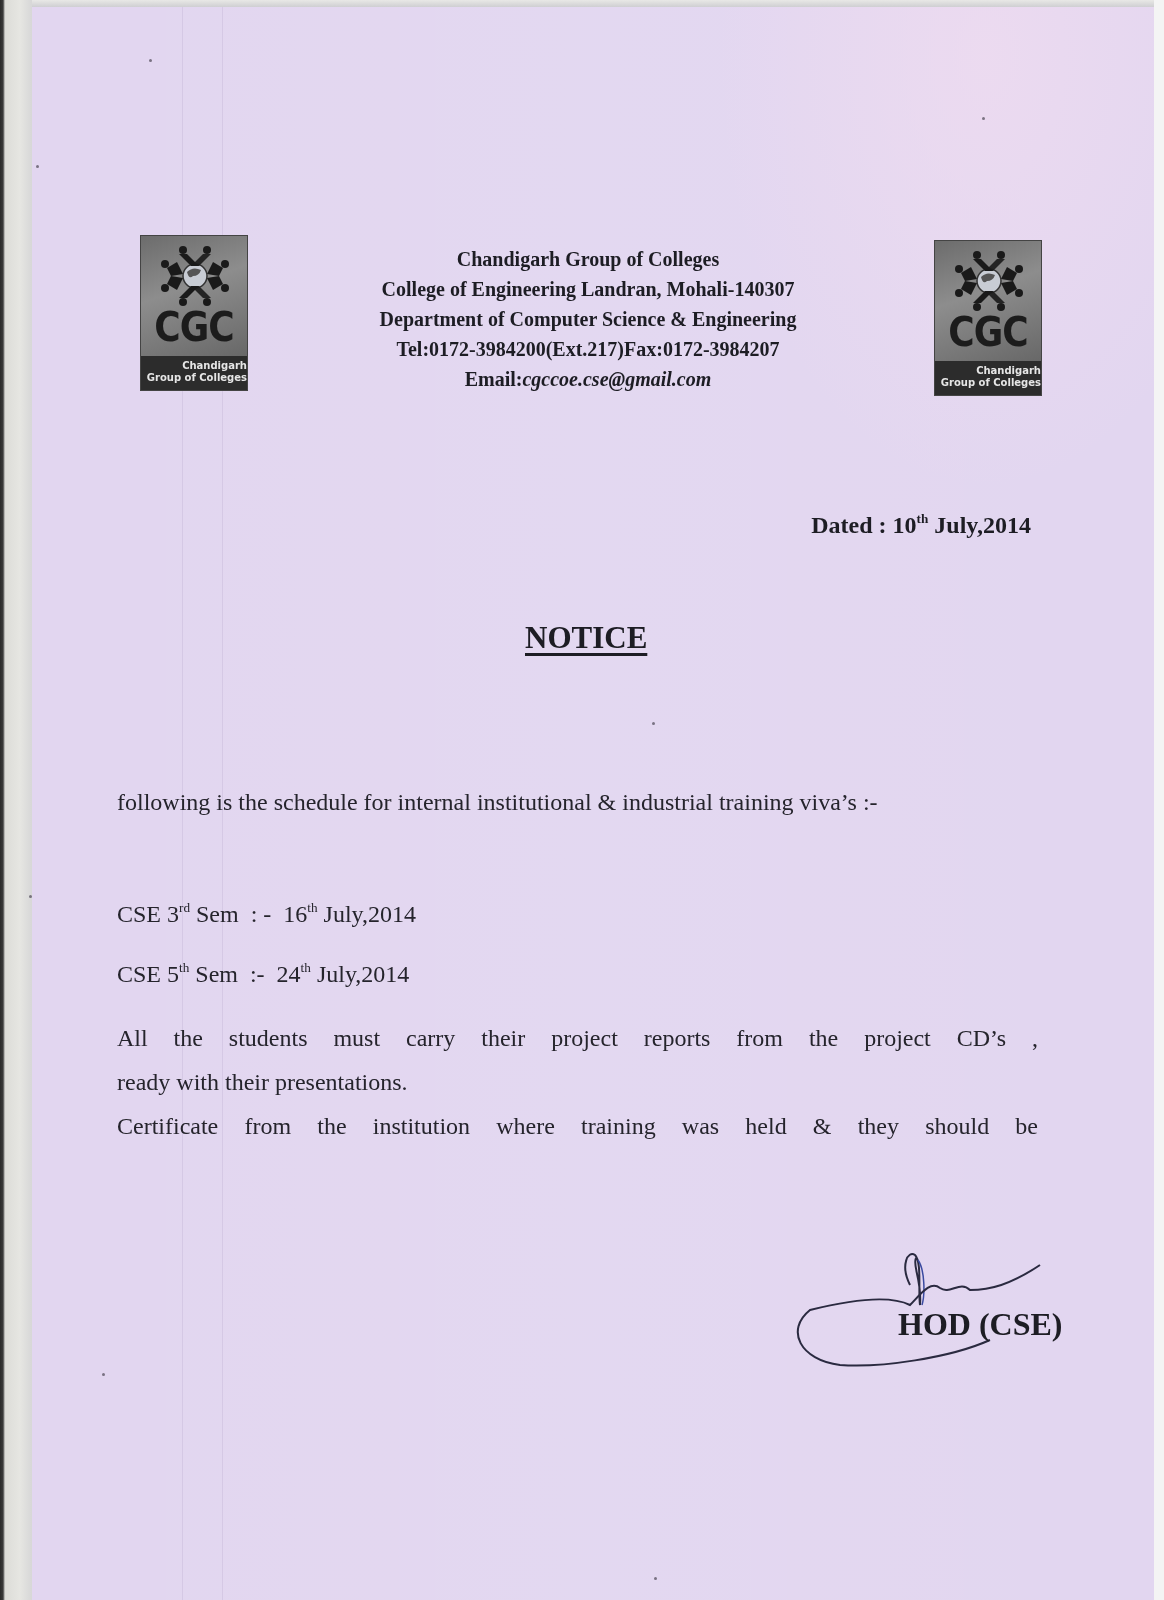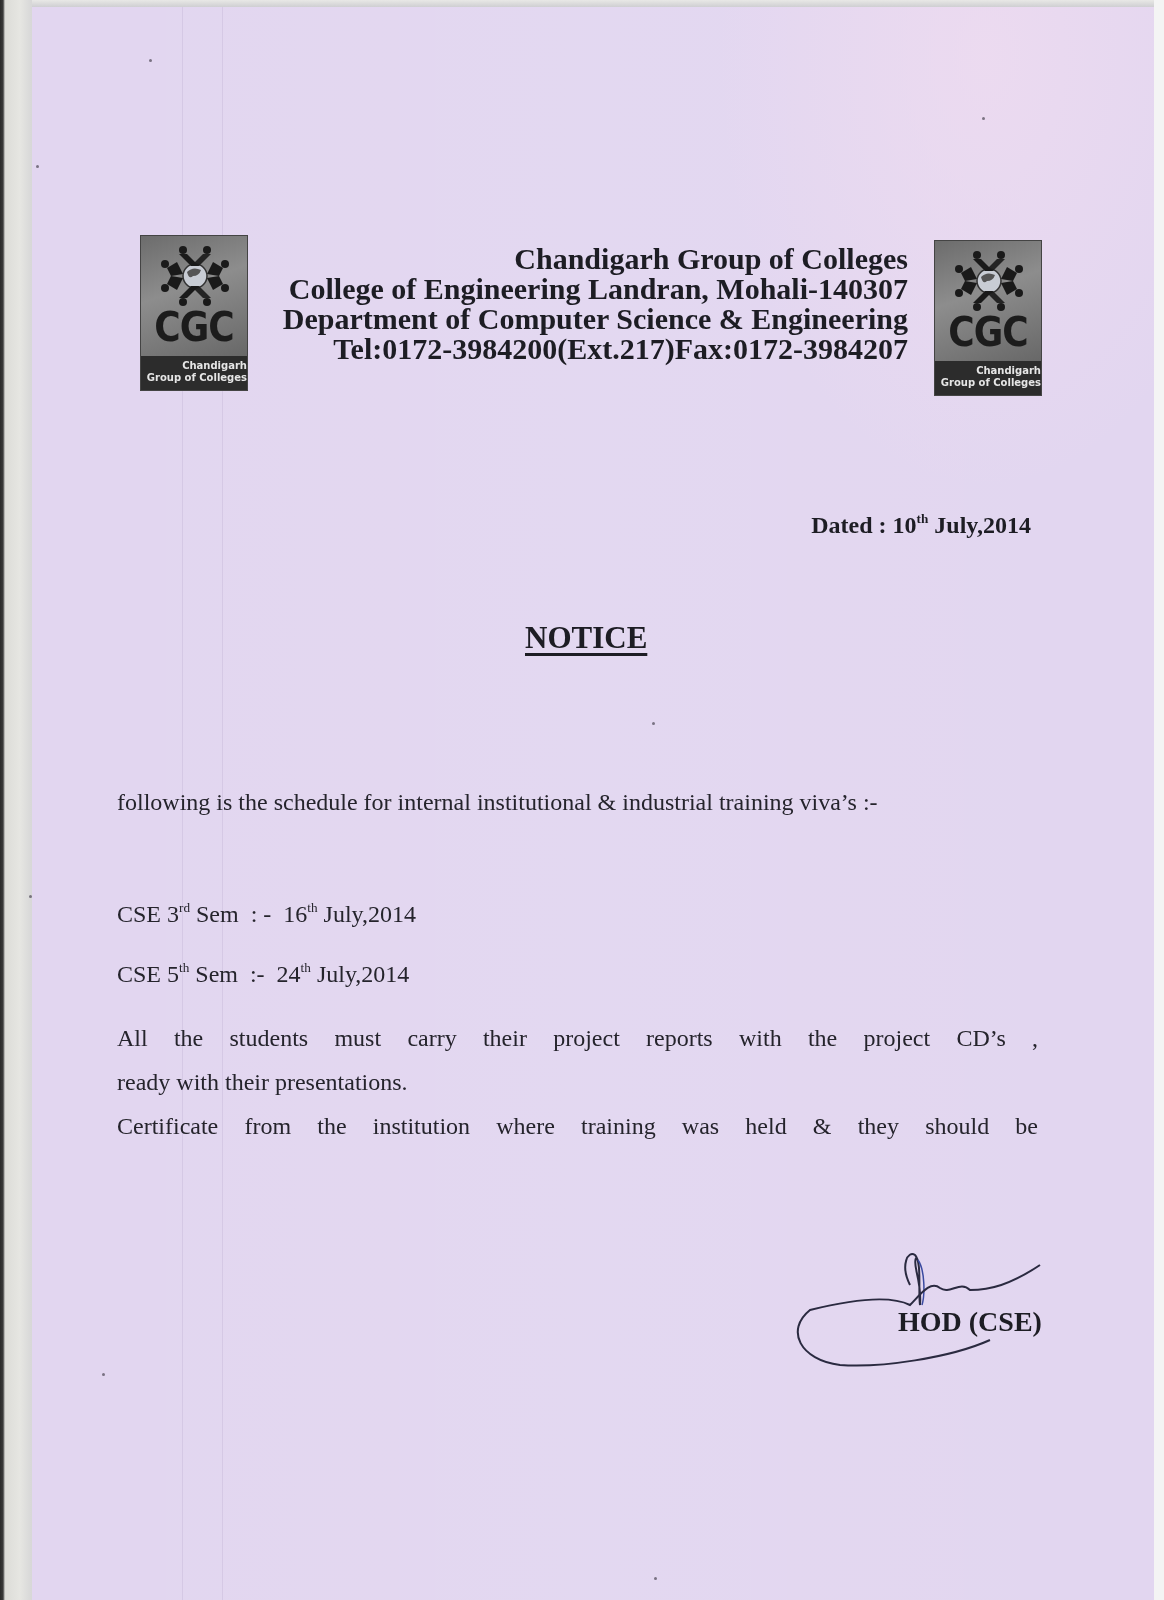--- a/index.html
+++ b/index.html
@@ -45,22 +45,22 @@
     font-family: "DejaVu Sans", sans-serif; font-weight: bold; font-size: 36px;
     color: #1c1c1c; letter-spacing: -1px; transform: scaleY(1.15);
   }
   .logo .band {
     position: absolute; left: 0; right: 0; bottom: 0; height: 34px; background: #2c2c2c;
     color: #e6e6e6; font-family: "DejaVu Sans", sans-serif; font-weight: bold;
     font-size: 10px; line-height: 12px; text-align: right; padding-top: 4px; box-sizing: border-box;
   }
 
   .letterhead {
-    position: absolute; left: 268px; top: 244px; width: 640px; text-align: right;
-    font-weight: bold; font-size: 30px; line-height: 30px; color: #1d1d24;
+    position: absolute; left: 268px; top: 244px; width: 640px; text-align: center;
+    font-weight: bold; font-size: 20px; line-height: 30px; color: #1d1d24;
   }
   .letterhead .email-val { font-style: italic; }
 
   .dated {
     position: absolute; right: 133px; top: 512px; font-weight: bold; font-size: 24px; color: #1d1d24; text-align: right;
   }
   sup { font-size: 0.55em; vertical-align: 0.75em; line-height: 0; }
 
   .notice-title {
     position: absolute; left: 525px; top: 620px; font-weight: bold; font-size: 31px;
@@ -70,21 +70,21 @@
   .body-text {
     position: absolute; left: 117px; width: 921px; font-size: 24px; color: #25242c;
   }
   .justify { text-align: justify; text-align-last: justify; }
   .line { height: 44px; line-height: 44px; white-space: nowrap; }
 
   .schedule { position: absolute; left: 117px; font-size: 24px; color: #25242c; }
 
   .signature { position: absolute; left: 790px; top: 1250px; }
   .hod {
-    position: absolute; left: 898px; top: 1306px; font-weight: bold; font-size: 28px; color: #1d1d24;
+    position: absolute; left: 898px; top: 1306px; font-weight: bold; font-size: 32px; color: #1d1d24;
   }
 </style>
 </head>
 <body>
 
 <div class="scan-left"></div>
 <div class="scan-top"></div>
 
 <div class="paper">
   <div class="fold" style="left:150px"></div>
@@ -158,41 +158,44 @@
     <div>Chandigarh</div>
     <div>Group of Colleges</div>
   </div>
 </div>
 
 <div class="letterhead">
   <div>Chandigarh Group of Colleges</div>
   <div>College of Engineering Landran, Mohali-140307</div>
   <div>Department of Computer Science &amp; Engineering</div>
   <div>Tel:0172-3984200(Ext.217)Fax:0172-3984207</div>
+  <div>
+    <span>Email:</span><span class="email-val">cgccoe.cse@gmail.com</span>
+  </div>
 </div>
 
 <div class="dated">
   <span>Dated : 10</span><sup>th</sup><span> July,2014</span>
 </div>
 
 <div class="notice-title">NOTICE</div>
 
 <div class="body-text" style="top:780px;">
   <div class="line">following is the schedule for internal institutional &amp; industrial training viva’s :-</div>
 </div>
 
 <div class="schedule" style="top:894px; line-height:40px;">
   <span>CSE 3</span><sup>rd</sup><span style="white-space:pre"> Sem  : -  16</span><sup>th</sup><span> July,2014</span>
 </div>
 <div class="schedule" style="top:954px; line-height:40px;">
   <span>CSE 5</span><sup>th</sup><span style="white-space:pre"> Sem  :-  24</span><sup>th</sup><span> July,2014</span>
 </div>
 
 <div class="body-text" style="top:1016px;">
-  <div class="line justify">All the students must carry their project reports with the project CD’s ,</div>
+  <div class="line justify">All the students must carry their project reports from the project CD’s ,</div>
   <div class="line">ready with their presentations.</div>
   <div class="line justify">Certificate from the institution where training was held &amp; they should be</div>
 </div>
 
 <svg class="signature" width="270" height="130" viewBox="0 0 270 130">
   <path d="M120 35 C110 15, 118 0, 125 5 C132 12, 128 40, 130 55 C132 30, 122 15, 126 8" fill="none" stroke="#2a2a40" stroke-width="2"></path>
   <path d="M128 10 C135 20, 135 45, 132 55" fill="none" stroke="#3a4aa0" stroke-width="1.5"></path>
   <path d="M250 15 C220 35, 200 40, 180 40 C170 30, 160 45, 150 38 C140 30, 130 45, 120 55 C100 45, 60 50, 20 60 C-5 80, 10 110, 50 115 C90 118, 160 108, 200 90" fill="none" stroke="#2a2a40" stroke-width="2"></path>
 </svg>
 <div class="hod">HOD (CSE)</div>

